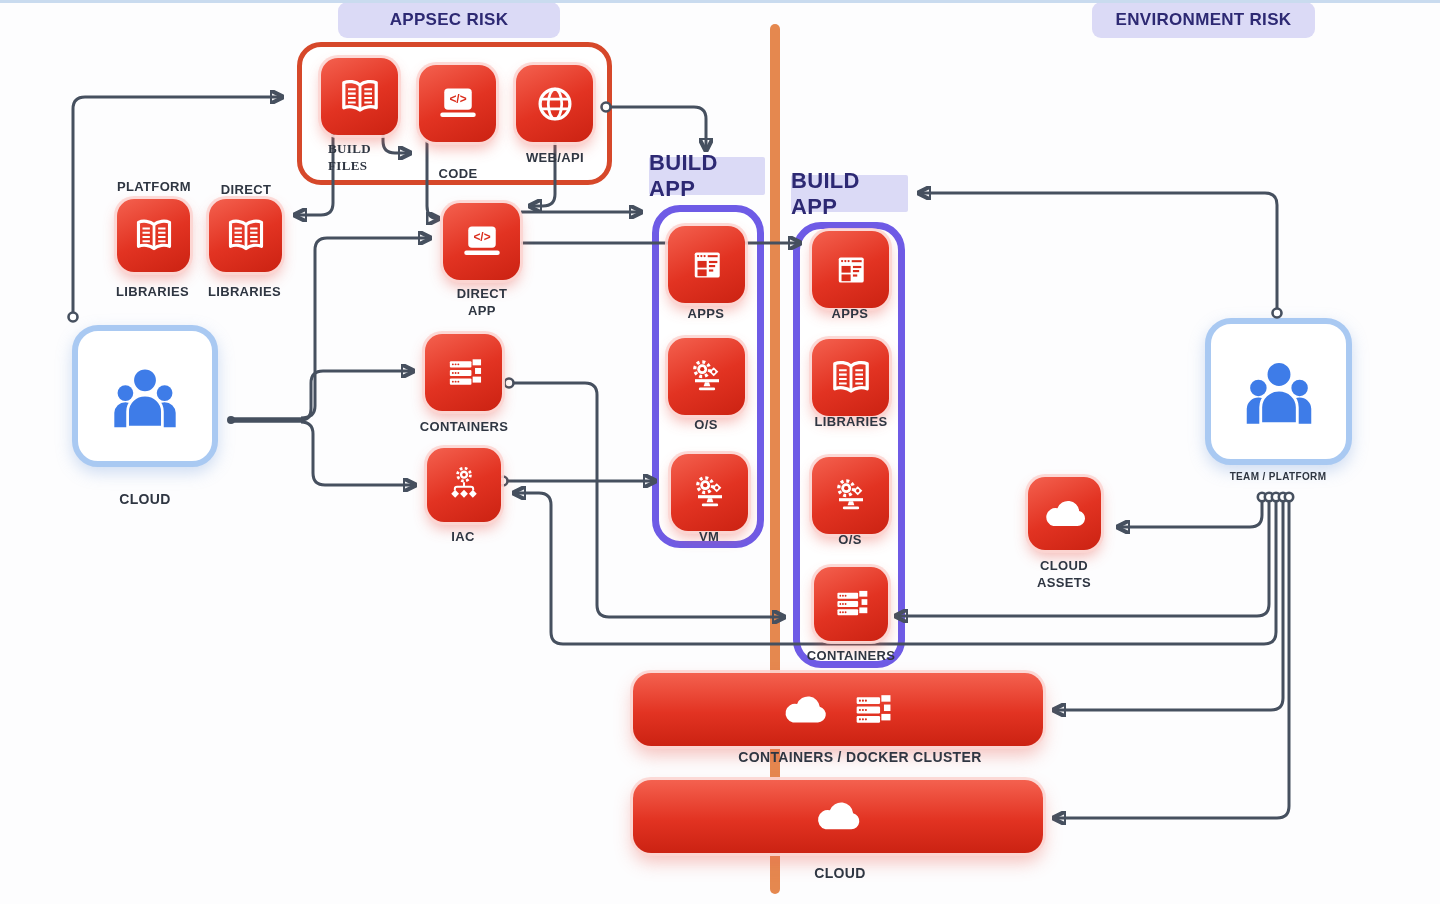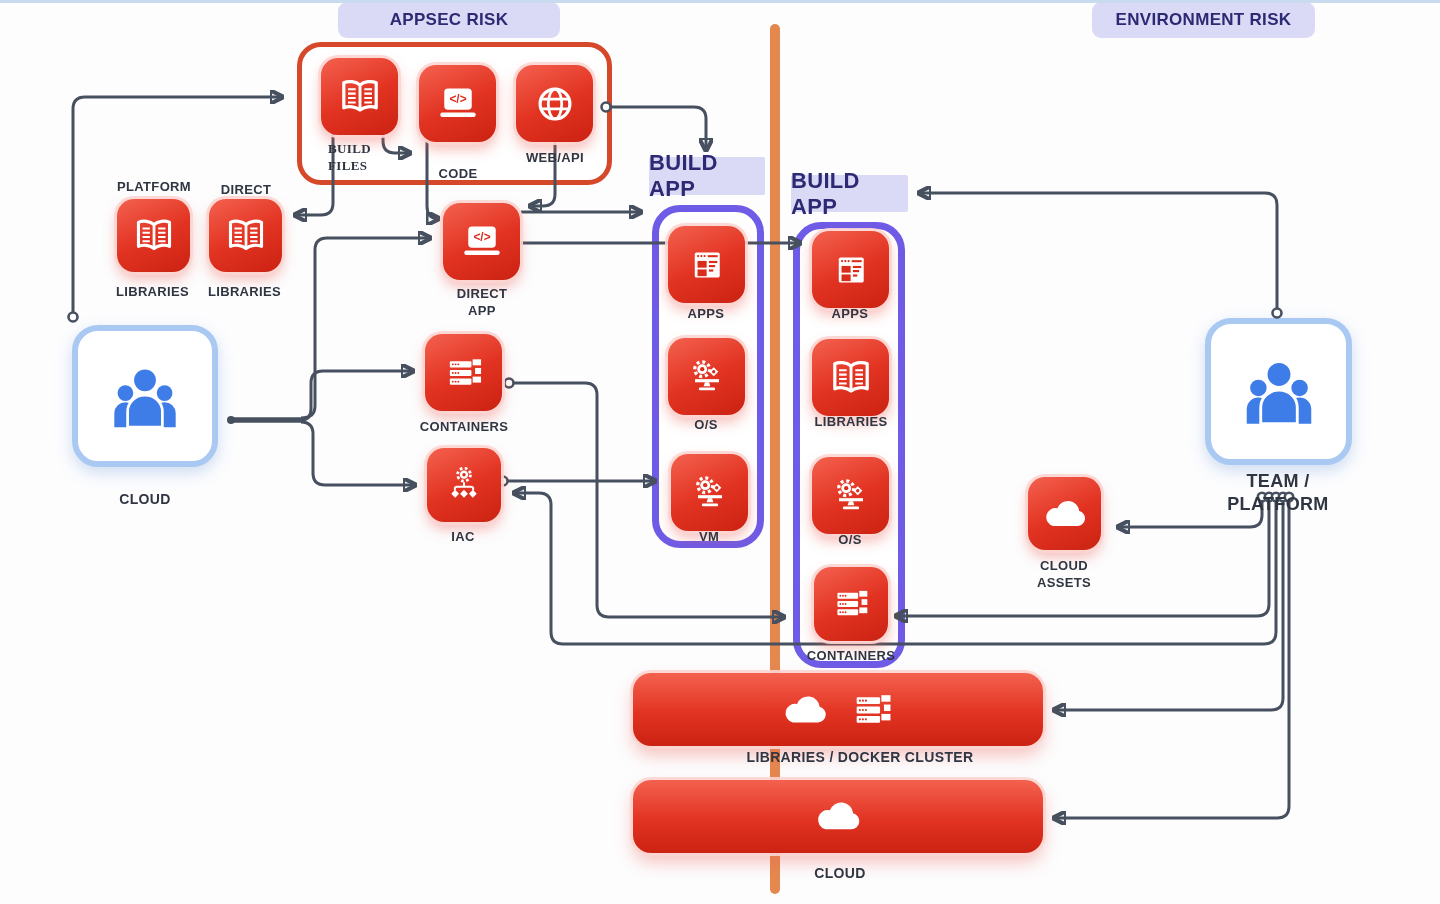--- a/index.html
+++ b/index.html
@@ -20,21 +20,21 @@
         box-shadow:0 0 0 3px rgba(252,213,209,.9),0 9px 18px rgba(234,94,82,.38);}
   .badge{position:absolute;background:var(--badge-bg);color:var(--badge-text);z-index:5;
          display:flex;align-items:center;justify-content:center;font-weight:bold;border-radius:9px;
          letter-spacing:.3px;}
   .badge.section{font-size:17px;}
   .badge.small{font-size:22px;border-radius:2px;}
   .lbl{position:absolute;z-index:4;color:var(--label);font-weight:bold;font-size:13px;letter-spacing:.35px;
        text-align:center;white-space:pre-line;line-height:1.3;}
   .lbl.left{text-align:left;font-family:Liberation Serif, serif;}
   .lbl.md{font-size:14px;}
-  .lbl.lg{font-size:18px;}
+  .lbl.lg{font-size:10px;}
   svg.wires{position:absolute;left:0;top:0;z-index:3;pointer-events:none;}
   svg.wires path{fill:none;stroke:var(--line);stroke-width:3;}
   svg.wires path.thick{stroke-width:5.5;}
   svg.wires circle.node{fill:#fff;stroke:var(--line);stroke-width:2.6;}
   svg.wires circle.dot{fill:var(--line);}
   .ticon{display:block;}
 </style>
 </head>
 <body>
 
@@ -297,15 +297,15 @@
   <div class="lbl" style="left:666px;top:306px;width:80px;">APPS</div>
   <div class="lbl" style="left:666px;top:417px;width:80px;">O/S</div>
   <div class="lbl" style="left:669px;top:529px;width:80px;">VM</div>
   <div class="lbl" style="left:810px;top:306px;width:80px;">APPS</div>
   <div class="lbl" style="left:805px;top:414px;width:92px;">LIBRARIES</div>
   <div class="lbl" style="left:810px;top:532px;width:80px;">O/S</div>
   <div class="lbl" style="left:801px;top:648px;width:100px;">CONTAINERS</div>
   <div class="lbl" style="left:1014px;top:558px;width:100px;">CLOUD
 ASSETS</div>
   <div class="lbl lg" style="left:1203px;top:470px;width:150px;">TEAM / PLATFORM</div>
-  <div class="lbl md" style="left:660px;top:748px;width:400px;">LIBRARIES / DOCKER CLUSTER</div>
+  <div class="lbl md" style="left:660px;top:748px;width:400px;">CONTAINERS / DOCKER CLUSTER</div>
   <div class="lbl md" style="left:640px;top:864px;width:400px;">CLOUD</div>
 </div>
 
 </body></html>

